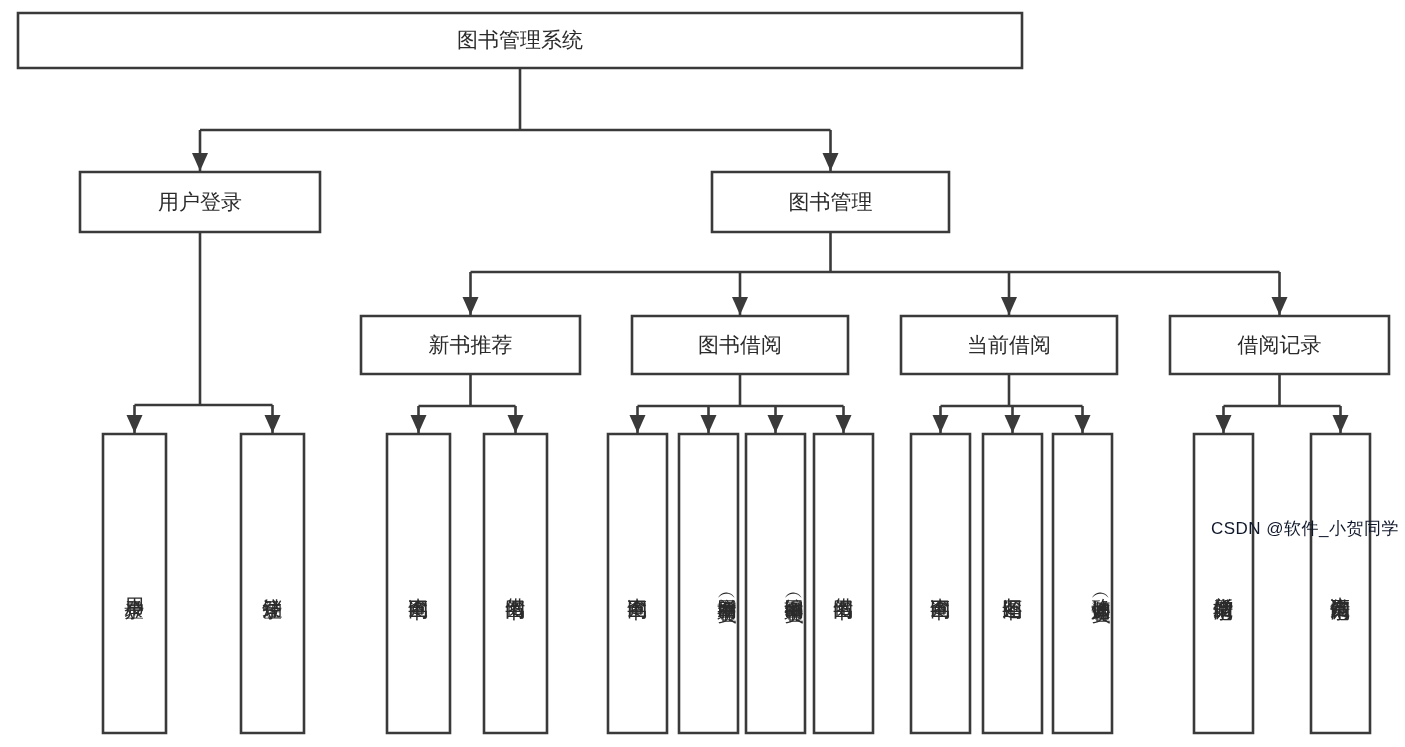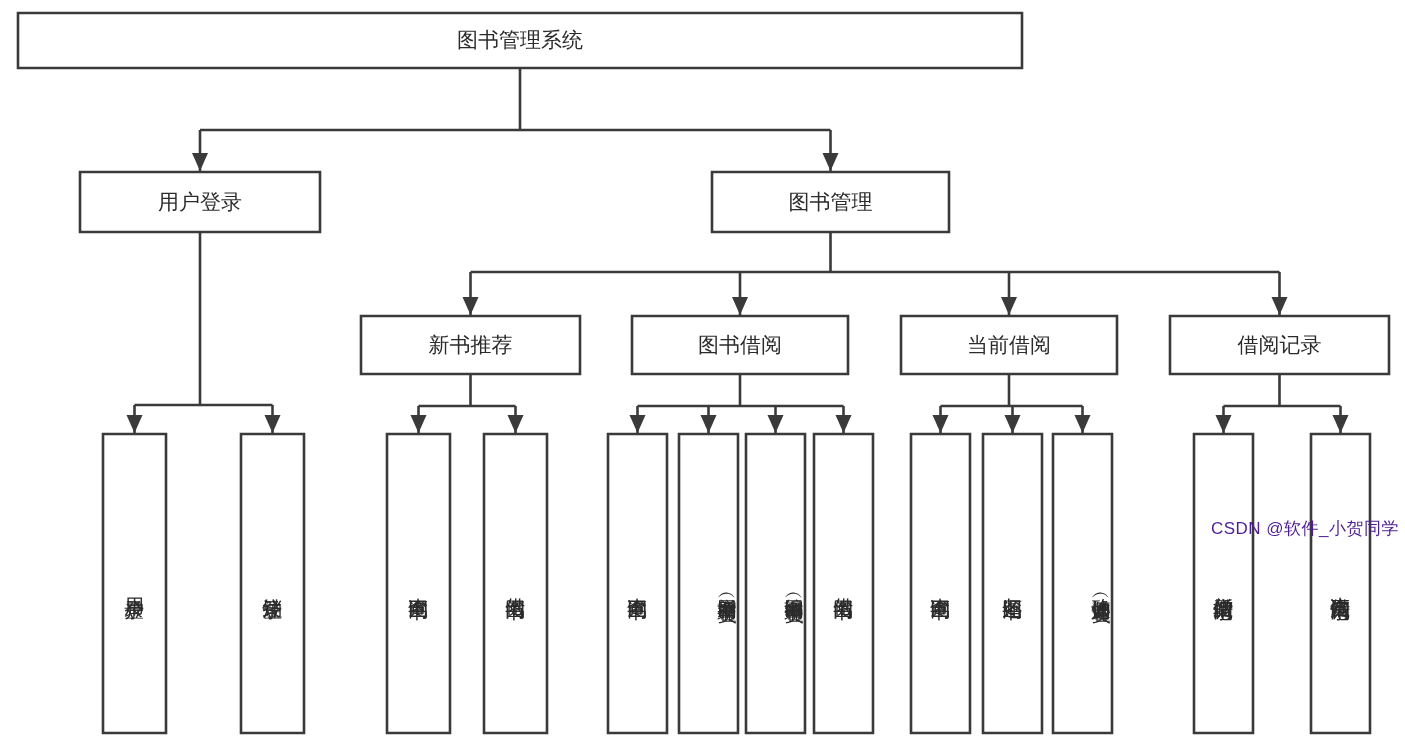--- a/index.html
+++ b/index.html
@@ -66,21 +66,21 @@
     letter-spacing: 1px;
     pointer-events: none;
     overflow: hidden;
   }
   .watermark {
     position: absolute;
     right: 6px;
     bottom: 4px;
     font-family: "Liberation Sans", "DejaVu Sans", sans-serif;
     font-size: 17px;
-    color: #4c1d95;
+    color: #0f172a;
     letter-spacing: 0.5px;
     user-select: none;
     white-space: nowrap;
   }
 </style>
 </head>
 <body>
 
 <div id="diagram-root">
 

